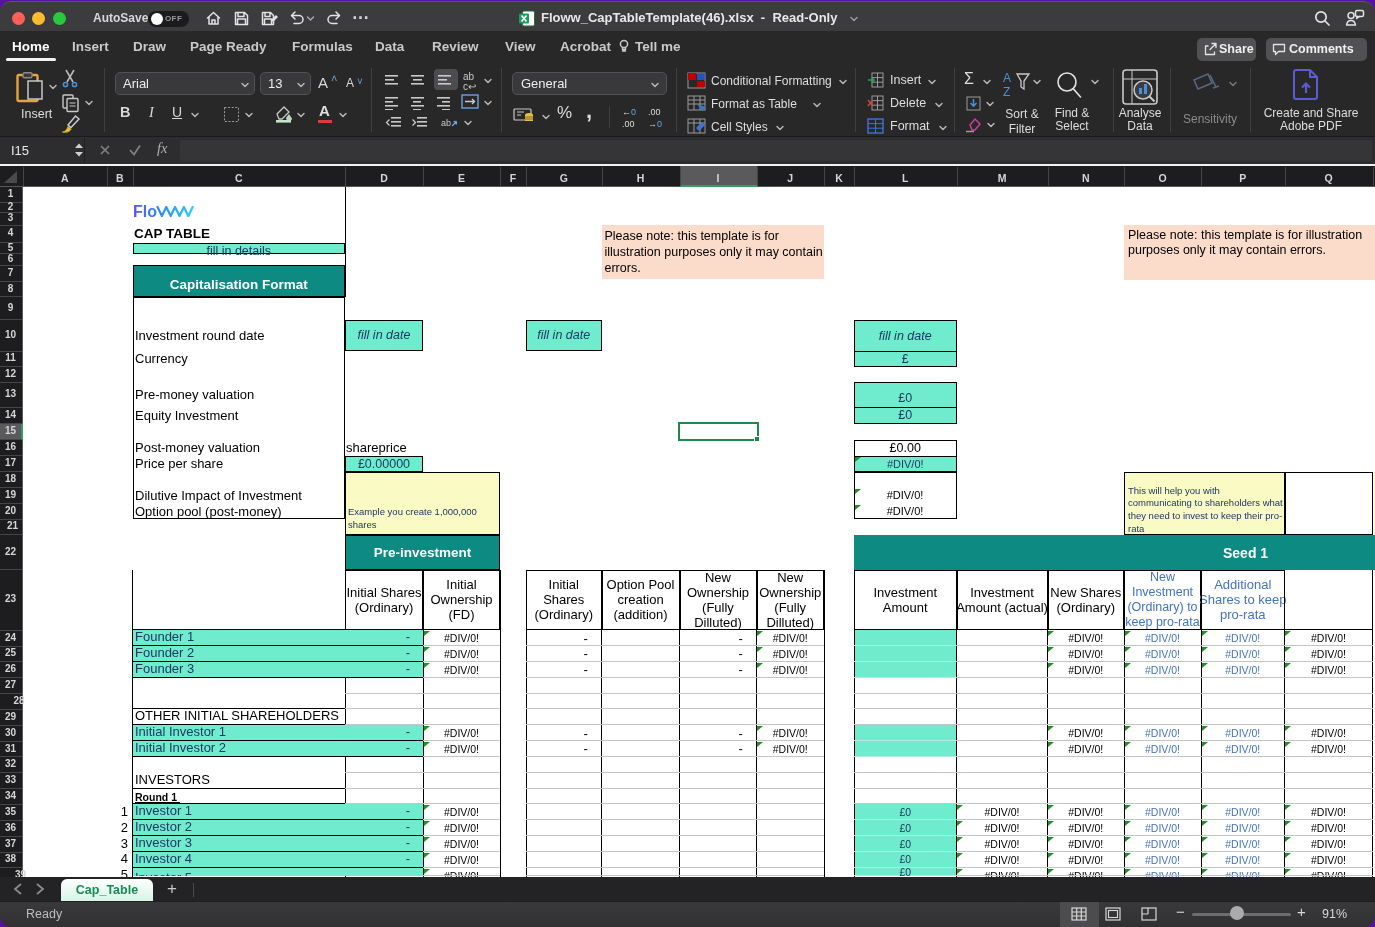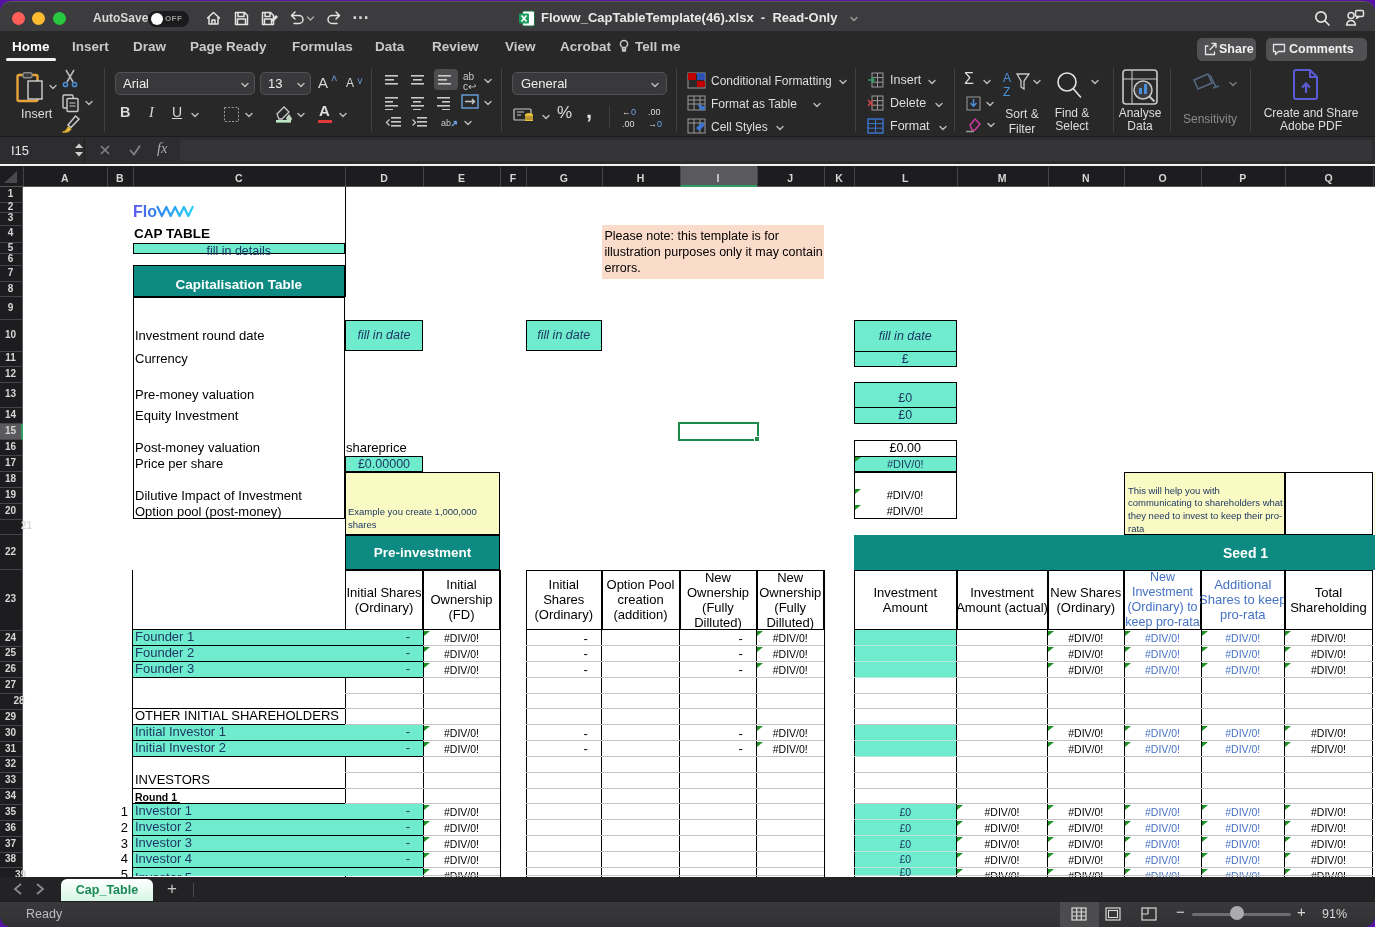--- a/index.html
+++ b/index.html
@@ -543,21 +543,21 @@
         </div>
 <div class="ab" style="left:0px;top:503.0px;width:22px;height:1px;background:#44444a;"></div>
 <div class="ab" style="left:0px;top:489.0px;">
           <div style="width:21px;text-align:center;font-size:10px;font-weight:700;color:#d6d6d6;">19</div>
         </div>
 <div class="ab" style="left:0px;top:518.5px;width:22px;height:1px;background:#44444a;"></div>
 <div class="ab" style="left:0px;top:504.75px;">
           <div style="width:21px;text-align:center;font-size:10px;font-weight:700;color:#d6d6d6;">20</div>
         </div>
 <div class="ab" style="left:0px;top:534.0px;width:22px;height:1px;background:#44444a;"></div>
-<div class="ab" style="left:16px;top:520.25px;">
+<div class="ab" style="left:2px;top:520.25px;">
           <div style="width:21px;text-align:center;font-size:10px;font-weight:700;color:#d6d6d6;">21</div>
         </div>
 <div class="ab" style="left:0px;top:569.0px;width:22px;height:1px;background:#44444a;"></div>
 <div class="ab" style="left:0px;top:545.5px;">
           <div style="width:21px;text-align:center;font-size:10px;font-weight:700;color:#d6d6d6;">22</div>
         </div>
 <div class="ab" style="left:0px;top:629.7px;width:22px;height:1px;background:#44444a;"></div>
 <div class="ab" style="left:0px;top:593.35px;">
           <div style="width:21px;text-align:center;font-size:10px;font-weight:700;color:#d6d6d6;">23</div>
         </div>
@@ -850,25 +850,28 @@
               <stop offset="1" stop-color="#27d3f8"></stop>
             </linearGradient>
           </defs>
 <text x="0" y="13.5" font-family="Liberation Sans,sans-serif" font-size="16" font-weight="700" fill="url(#lg)">Flo</text>
 <path d="M24.5 4l4.4 9 4.4-9 4.4 9 4.4-9 4.4 9 4.4-9 4.4 9 4.4-9" fill="none" stroke="url(#lg)" stroke-width="2.2" stroke-linecap="round" stroke-linejoin="round"></path>
 </svg>
 <div class="ab" style="left:132.5px;top:242.5px;width:212.5px;height:11.0px;background:#6feccd;border:1px solid #000;">
           <div style="position:absolute;left:0;top:0.5px;width:100%;text-align:center;color:#1f3864;font-size:12.5px;">fill in details</div>
         </div>
 <div class="ab" style="left:132.5px;top:265px;width:212.5px;height:31.5px;background:#0d8a81;border:1px solid #000;">
-          <div class="cb" style="color:#fff;font-size:13.5px;font-weight:700;padding-bottom:4px;">Capitalisation Table</div>
+          <div class="cb" style="color:#fff;font-size:13.5px;font-weight:700;padding-bottom:4px;">Capitalisation Format</div>
         </div>
 <div class="ab" style="left:132.5px;top:296.5px;width:212.5px;height:222.5px;border:1px solid #000;"></div>
 <div class="ab" style="left:601.5px;top:224.5px;width:222.5px;height:54.5px;background:#fbdccb;">
           <div style="padding:3px 0 0 3px;font-size:12.5px;line-height:16px;color:#000;">Please note: this template is for<br>illustration purposes only it may contain<br>errors.</div>
+        </div>
+<div class="ab" style="left:1124px;top:224.5px;width:251px;height:55.5px;background:#fbdccb;">
+          <div style="padding:3px 0 0 4px;font-size:12.5px;line-height:15px;color:#000;">Please note: this template is for illustration<br>purposes only it may contain errors.</div>
         </div>
 <div class="ab" style="left:345px;top:319.5px;width:78px;height:31.5px;background:#6feccd;border:1px solid #000;">
           <div class="cc" style="color:#1f3864;font-size:12.5px;font-style:italic;">fill in date</div>
         </div>
 <div class="ab" style="left:526px;top:319.5px;width:75.5px;height:31.5px;background:#6feccd;border:1px solid #000;">
           <div class="cc" style="color:#1f3864;font-size:12.5px;font-style:italic;">fill in date</div>
         </div>
 <div class="ab" style="left:854px;top:319.5px;width:102.5px;height:31.5px;background:#6feccd;border:1px solid #000;border-bottom:none;">
           <div class="cc" style="color:#1f3864;font-size:12.5px;font-style:italic;">fill in date</div>
         </div>
@@ -945,23 +948,20 @@
           <div class="cc" style="color:#000;font-size:13px;line-height:15px;text-align:center;white-space:nowrap;">Investment<br>Amount (actual)</div>
         </div>
 <div class="ab" style="left:1047.5px;top:569.5px;width:76.5px;height:60.700000000000045px;border:1px solid #000;background:#fff;">
           <div class="cc" style="color:#000;font-size:13px;line-height:15px;text-align:center;white-space:nowrap;">New Shares<br>(Ordinary)</div>
         </div>
 <div class="ab" style="left:1124px;top:569.5px;width:77px;height:60.700000000000045px;border:1px solid #000;background:#fff;">
           <div class="cc" style="color:#4472c4;font-size:12.5px;line-height:15px;text-align:center;white-space:nowrap;">New<br>Investment<br>(Ordinary) to<br>keep pro-rata</div>
         </div>
 <div class="ab" style="left:1201px;top:569.5px;width:83.5px;height:60.700000000000045px;border:1px solid #000;background:#fff;">
           <div class="cc" style="color:#4472c4;font-size:13px;line-height:15px;text-align:center;white-space:nowrap;">Additional<br>Shares to keep<br>pro-rata</div>
-        </div>
-<div class="ab" style="left:1284.5px;top:569.5px;width:88.0px;height:60.700000000000045px;border:1px solid #000;background:#fff;">
-          <div class="cc" style="color:#000;font-size:13px;line-height:15px;text-align:center;white-space:nowrap;">Total<br>Shareholding</div>
         </div>
 <div class="ab" style="left:132.0px;top:569.5px;width:1px;height:307.0px;background:#000;"></div>
 <div class="ab" style="left:344.5px;top:569.5px;width:1px;height:307.0px;background:#000;"></div>
 <div class="ab" style="left:422.5px;top:569.5px;width:1px;height:307.0px;background:#000;"></div>
 <div class="ab" style="left:499.5px;top:569.5px;width:1px;height:307.0px;background:#000;"></div>
 <div class="ab" style="left:525.5px;top:569.5px;width:1px;height:307.0px;background:#000;"></div>
 <div class="ab" style="left:601.0px;top:569.5px;width:1px;height:307.0px;background:#000;"></div>
 <div class="ab" style="left:679.0px;top:569.5px;width:1px;height:307.0px;background:#000;"></div>
 <div class="ab" style="left:756.0px;top:569.5px;width:1px;height:307.0px;background:#000;"></div>
 <div class="ab" style="left:823.5px;top:569.5px;width:1px;height:307.0px;background:#000;"></div>

